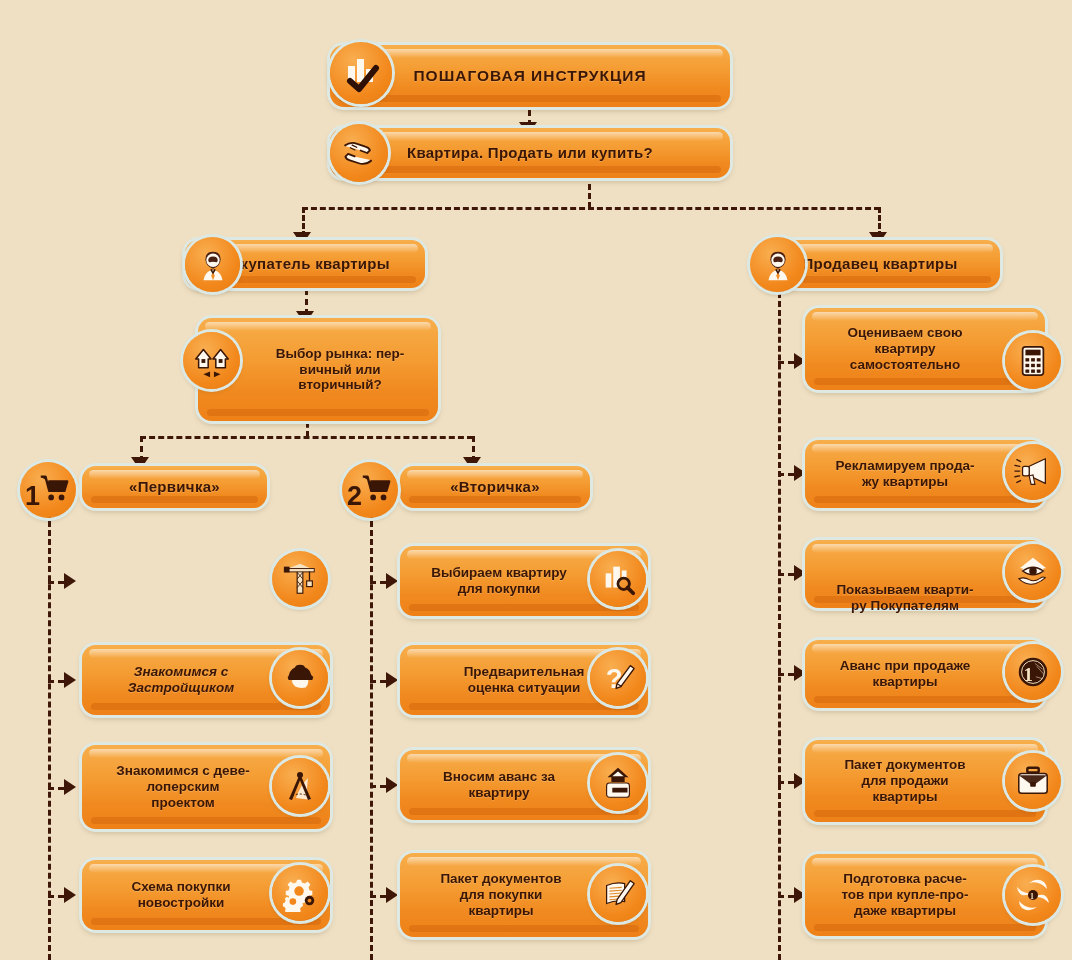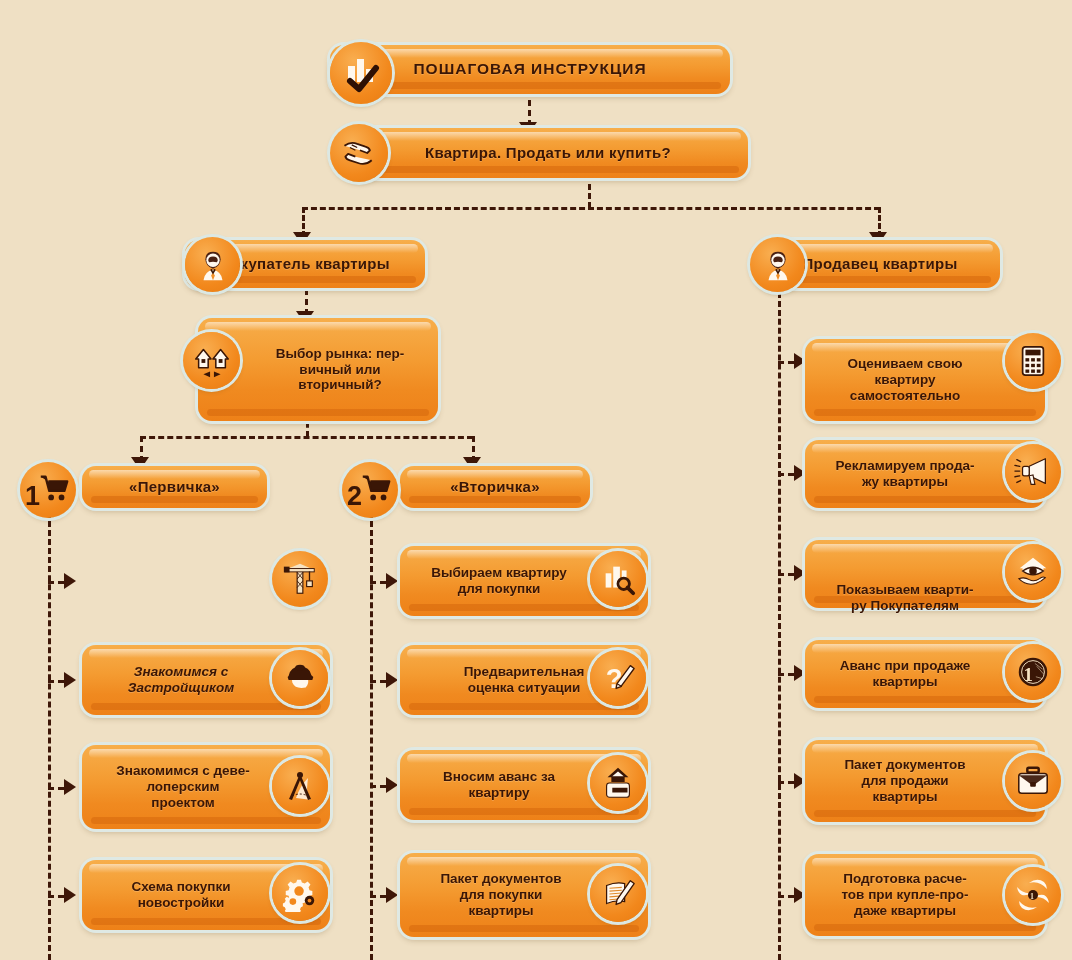--- a/index.html
+++ b/index.html
@@ -111,35 +111,35 @@
   <div class="hline" style="left:140px;top:436px;width:333px;"></div>
   <div class="vline" style="left:140px;top:436px;height:26px;"></div>
   <div class="vline" style="left:472px;top:436px;height:26px;"></div>
   <div class="arrow-down" style="left:131px;top:457px;"></div>
   <div class="arrow-down" style="left:463px;top:457px;"></div>
 
   <div class="vline" style="left:48px;top:512px;height:448px;"></div>
   <div class="vline" style="left:370px;top:512px;height:448px;"></div>
   <div class="vline" style="left:778px;top:292px;height:668px;"></div>
 
-  <div class="node bar caps" style="left:330px;top:45px;width:400px;height:49px;">
+  <div class="node bar caps" style="left:330px;top:45px;width:400px;height:62px;">
     <span class="label">ПОШАГОВАЯ ИНСТРУКЦИЯ</span>
   </div>
   <div class="badge" style="left:330px;top:42px;width:62px;height:62px;">
     <svg width="42" height="42" viewBox="0 0 42 42">
       <g fill="#FFF8EE">
         <rect x="8" y="14" width="7" height="16"></rect>
         <rect x="17" y="7" width="7" height="23"></rect>
         <rect x="26" y="17" width="7" height="13"></rect>
       </g>
       <path d="M10 29 L19 37 L36 16" stroke="#2E1004" stroke-width="6" fill="none" stroke-linecap="round" stroke-linejoin="round"></path>
     </svg>
   </div>
 
-  <div class="node bar" style="left:348px;top:128px;width:400px;height:50px;">
+  <div class="node bar" style="left:330px;top:128px;width:400px;height:50px;">
     <span class="label">Квартира. Продать или купить?</span>
   </div>
   <div class="badge" style="left:330px;top:124px;width:58px;height:58px;">
     <svg width="40" height="40" viewBox="0 0 44 44">
       <path d="M6 14 q7-5 14-2 l9 3 q4 1 5 4 l-3 3 -8-3" fill="#FFF8EE" stroke="#3A1606" stroke-width="2" stroke-linejoin="round"></path>
       <path d="M36 30 q-7 6-15 3 l-9-3 q-4-1-5-4 l3-3 8 3" fill="#FFF8EE" stroke="#3A1606" stroke-width="2" stroke-linejoin="round"></path>
       <path d="M12 16 l6 3 M14 13 l6 3" stroke="#3A1606" stroke-width="1.4"></path>
     </svg>
   </div>
 
@@ -341,21 +341,21 @@
         <line x1="11" y1="20" x2="24" y2="19"></line>
           <line x1="11" y1="23" x2="24" y2="22"></line>
         <line x1="11" y1="26" x2="24" y2="25"></line>
       </g>
       <path d="M33 6 l4 3 l-14 20 l-5 2 l1-5z" fill="#FFF8EE" stroke="#3A1606" stroke-width="1.4" stroke-linejoin="round"></path>
     </svg>
   </div>
 
   <div class="stub" style="left:778px;top:361px;width:16px;"></div>
   <div class="arrow-right" style="left:794px;top:353px;"></div>
-  <div class="node small" style="left:805px;top:339px;width:240px;height:82px;">
+  <div class="node small" style="left:805px;top:308px;width:240px;height:82px;">
     <span class="label" style="padding-right:48px;">Оцениваем свою
 квартиру
 самостоятельно</span>
   </div>
   <div class="badge" style="left:1005px;top:333px;width:56px;height:56px;">
     <svg width="34" height="34" viewBox="0 0 36 36">
       <rect x="7" y="3" width="22" height="30" rx="3" fill="#FFF8EE" stroke="#3A1606" stroke-width="1.8"></rect>
       <rect x="10" y="6" width="16" height="6" fill="#3A1606"></rect>
       <g fill="#3A1606">
         <rect x="10" y="15" width="4" height="3.5"></rect>

